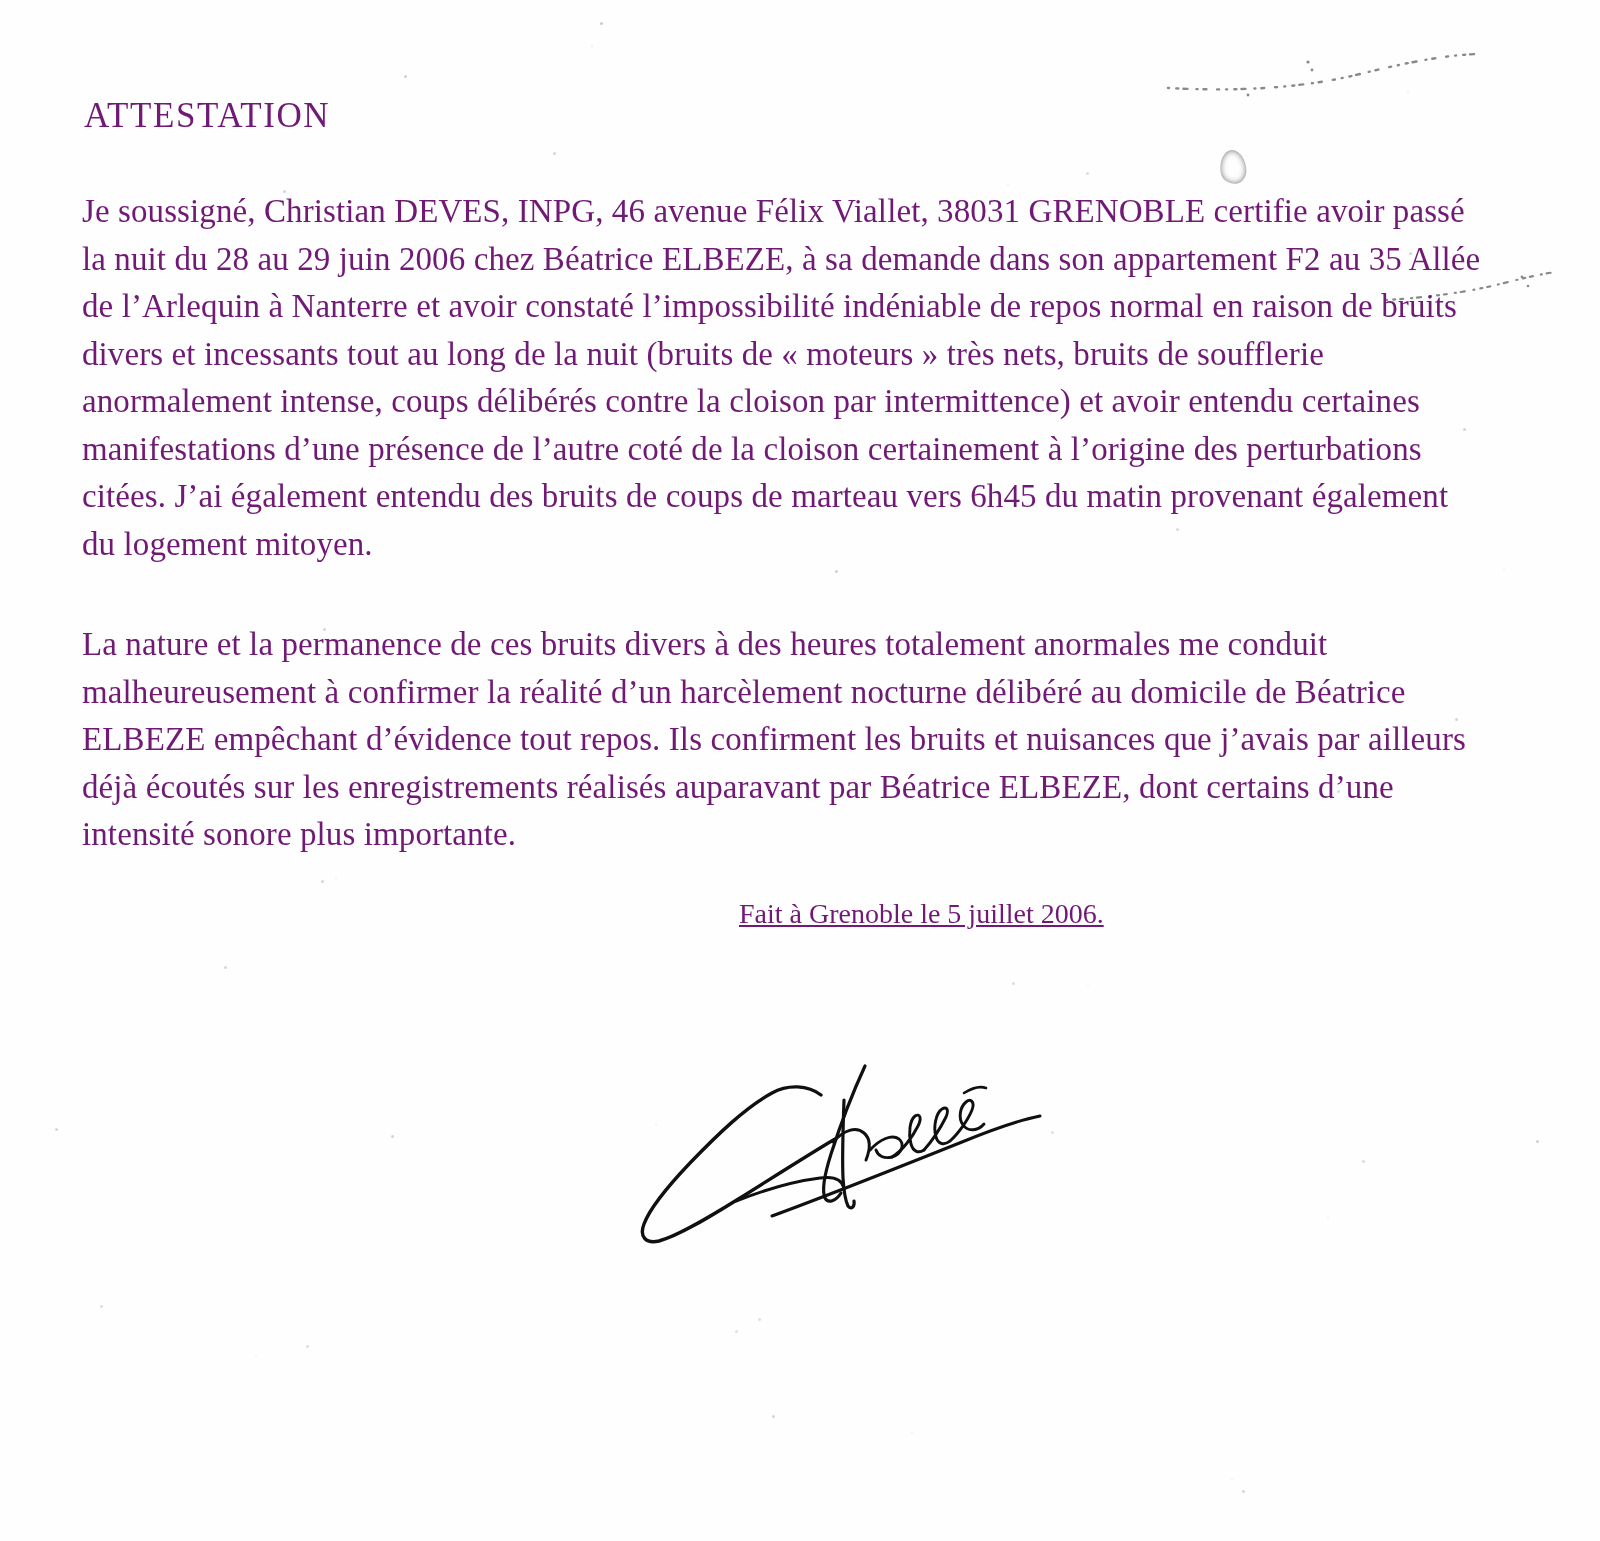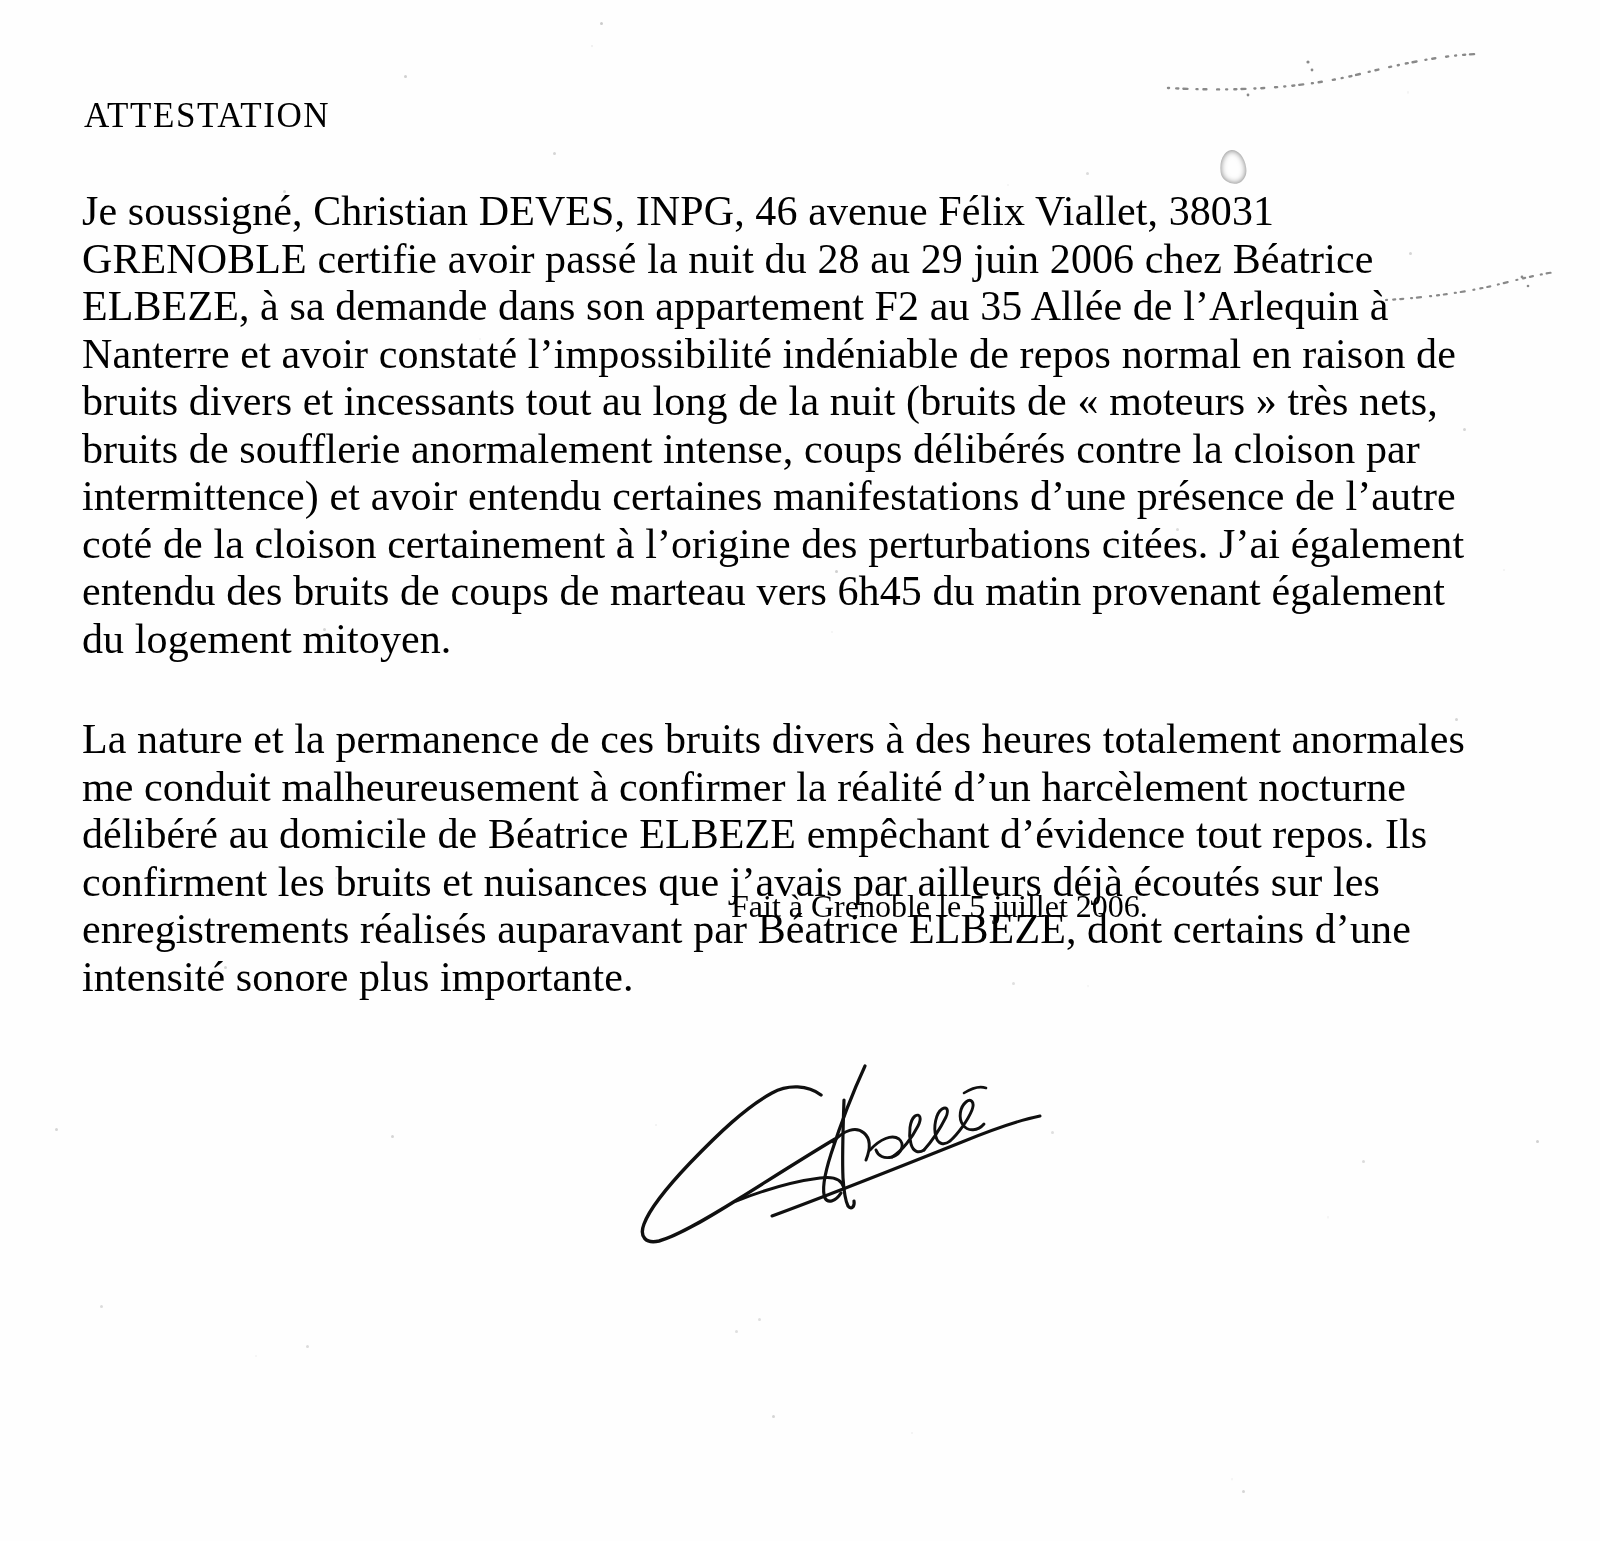--- a/index.html
+++ b/index.html
@@ -9,21 +9,21 @@
     background: #ffffff;
   }
 
   #page {
     position: relative;
     width: 1600px;
     height: 1541px;
     background: #fefefe;
     overflow: hidden;
     font-family: "Liberation Serif", "DejaVu Serif", serif;
-    color: #000000;
+    color: #701a75;
   }
 
   
   #paper-noise {
     position: absolute;
     inset: 0;
     pointer-events: none;
     background:
       radial-gradient(circle at 12% 8%, rgba(0,0,0,0.035) 0 1px, transparent 1.4px),
       radial-gradient(circle at 37% 3%, rgba(0,0,0,0.05) 0 1px, transparent 1.4px),
@@ -58,42 +58,43 @@
   }
 
   #doc-title {
     font-size: 35px;
     letter-spacing: 1.6px;
     margin: 0 0 52px 2px;
     font-weight: 400;
   }
 
   .para {
-    font-size: 42px;
+    font-size: 33px;
     line-height: 47.5px;
     margin: 0;
     white-space: pre-line;
     letter-spacing: 0.1px;
   }
 
   #para-2 {
     margin-top: 53px;
   }
 
   #closing-block {
     position: absolute;
     left: 727px;
     top: 880px;
     width: 720px;
   }
 
   #closing-date {
-    font-size: 32px;
+    font-size: 28px;
     line-height: 44px;
-    margin: 4px;
+    margin: 12px;
+    text-decoration: underline;
   }
 
   #signer-name {
     font-size: 32px;
     line-height: 44px;
     margin: 78px 0 0 7px;
   }
 
   #signature-wrap {
     position: absolute;

